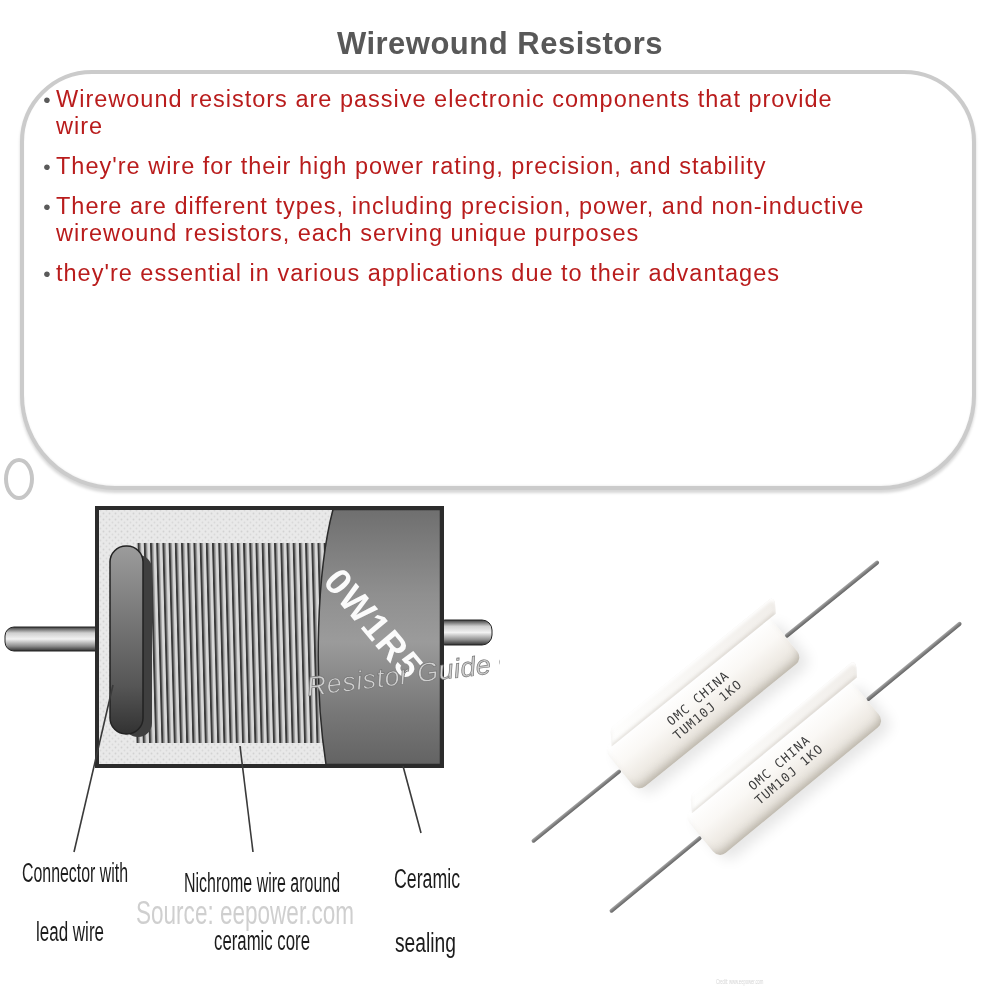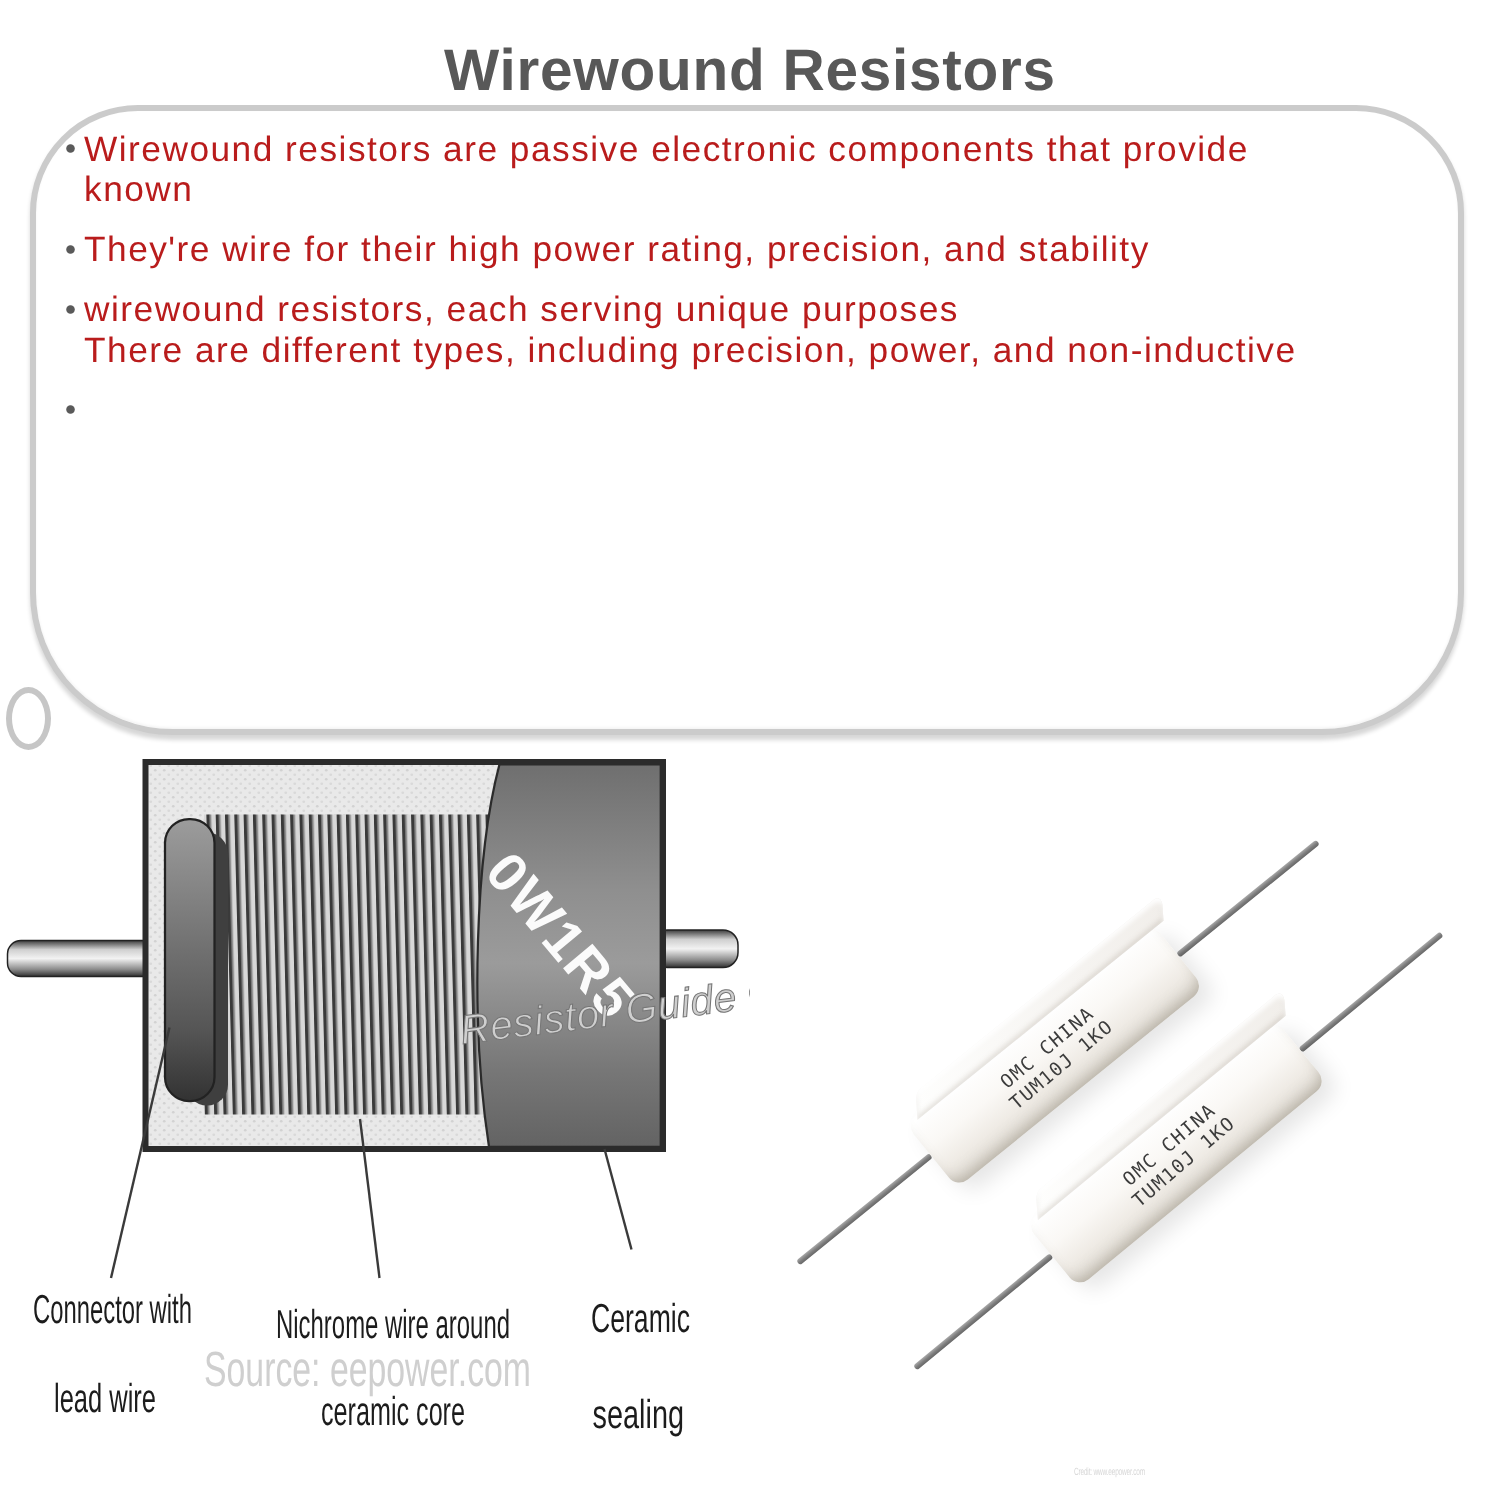--- a/index.html
+++ b/index.html
@@ -2,21 +2,21 @@
 <html><head>
 <meta charset="utf-8">
 <style>
   * { margin:0; padding:0; box-sizing:border-box; }
   html,body { width:1000px; height:1000px; background:#fff; overflow:hidden;
               font-family:"Liberation Sans", sans-serif; }
   #canvas { position:relative; width:1000px; height:1000px; background:#fff; }
 
   
   .title { position:absolute; top:26px; left:0; width:1000px; text-align:center;
-           font-size:39px; font-weight:600; color:#585858; letter-spacing:.5px; }
+           font-size:31px; font-weight:600; color:#585858; letter-spacing:.5px; }
 
   
   .bubble { position:absolute; left:20px; top:70px; width:956px; height:420px;
             background:#fff; border:4px solid #cbcbcb;
             border-radius:72px 72px 95px 95px;
             box-shadow:0 3px 3px rgba(0,0,0,.16), inset 0 -1px 2px rgba(0,0,0,.05);
             padding:12px 28px 0 14px; }
   .bubble-tail-arc { position:absolute; left:-20px; top:384px; width:30px; height:42px;
             background:#fff; border:4px solid #c6c6c6; border-radius:50%; }
   .bullet-item { display:flex; margin-bottom:13px; }
@@ -61,42 +61,43 @@
 
   <div class="title">Wirewound Resistors</div>
 
   <div class="bubble">
     <div class="bubble-tail-arc"></div>
 
     <div class="bullet-item">
       <span class="bullet-dot">•</span>
       <div class="bullet-lines">
         <div class="ln">Wirewound resistors are passive electronic components that provide</div>
-        <div class="ln">known</div>
+        <div class="ln">wire</div>
       </div>
     </div>
 
     <div class="bullet-item">
       <span class="bullet-dot">•</span>
       <div class="bullet-lines">
         <div class="ln">They're wire for their high power rating, precision, and stability</div>
       </div>
     </div>
 
     <div class="bullet-item">
       <span class="bullet-dot">•</span>
       <div class="bullet-lines">
+        <div class="ln">There are different types, including precision, power, and non-inductive</div>
         <div class="ln">wirewound resistors, each serving unique purposes</div>
-        <div class="ln">There are different types, including precision, power, and non-inductive</div>
       </div>
     </div>
 
     <div class="bullet-item">
       <span class="bullet-dot">•</span>
       <div class="bullet-lines">
+        <div class="ln">they're essential in various applications due to their advantages</div>
       </div>
     </div>
   </div>
 
   <svg id="diagram" width="500" height="500" viewBox="0 0 500 500">
     <defs>
       <pattern id="stipple" width="6" height="6" patternUnits="userSpaceOnUse">
         <rect width="6" height="6" fill="#e9e9e9"></rect>
         <circle cx="1.5" cy="1.5" r="0.9" fill="#d2d2d2"></circle>
         <circle cx="4.5" cy="4.5" r="0.9" fill="#d9d9d9"></circle>

